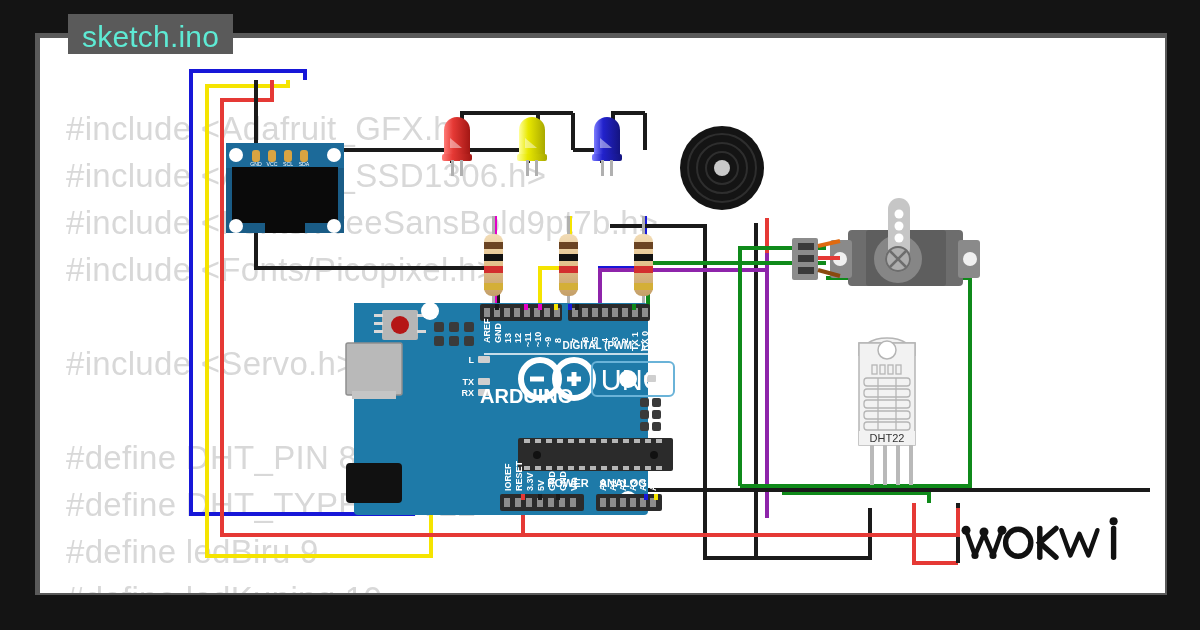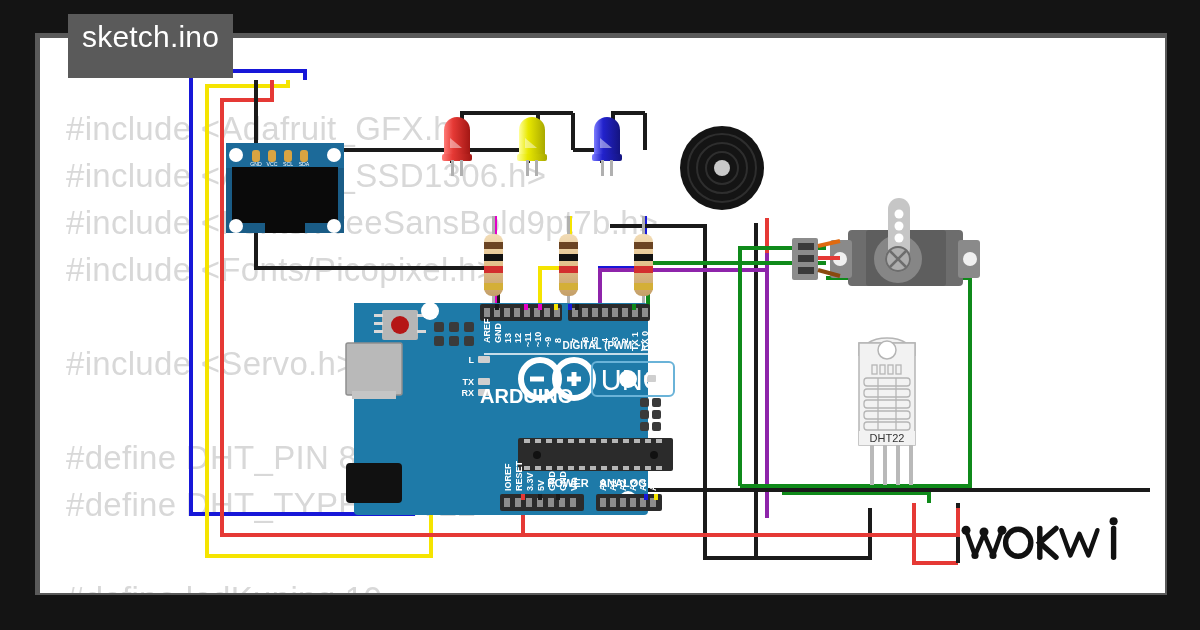--- a/index.html
+++ b/index.html
@@ -17,22 +17,22 @@
     background:#5a5a5a;
   }
   .sheet{
     position:absolute;left:40px;top:38px;width:1125px;height:555px;
     background:#ffffff;overflow:hidden;
   }
 
   
   .title-chip{
     position:absolute;left:68px;top:14px;
-    background:#5a5a5a;color:#ffffff;
-    font-size:30px;line-height:46px;height:64px;
+    background:#5a5a5a;color:#5eead4;
+    font-size:30px;line-height:46px;height:40px;
     padding:0 14px;letter-spacing:.2px;
     white-space:nowrap;z-index:60;
   }
 
   
   .code{
     position:absolute;left:0;top:0;width:1125px;height:555px;
     z-index:1;pointer-events:none;
   }
   .code-line{
@@ -60,20 +60,21 @@
   <div class="sheet">
 
     <div class="code">
       <div class="code-line" style="top:72px">#include &lt;Adafruit_GFX.h&gt;</div>
       <div class="code-line" style="top:119px">#include &lt;Adafruit_SSD1306.h&gt;</div>
       <div class="code-line" style="top:166px">#include &lt;Fonts/FreeSansBold9pt7b.h&gt;</div>
       <div class="code-line" style="top:213px">#include &lt;Fonts/Picopixel.h&gt;</div>
       <div class="code-line" style="top:307px">#include &lt;Servo.h&gt;</div>
       <div class="code-line" style="top:401px">#define DHT_PIN 8</div>
       <div class="code-line" style="top:448px">#define DHT_TYPE DHT22</div>
+      <div class="code-line" style="top:495px">#define ledBiru 9</div>
       <div class="code-line" style="top:542px">#define ledKuning 10</div>
     </div>
 
     <svg class="art" viewBox="0 0 1125 555">
       <defs>
         <linearGradient id="ledRedG" x1="0" y1="0" x2="1" y2="0">
           <stop offset="0" stop-color="#ff7a76"></stop>
             <stop offset="0.35" stop-color="#e53935"></stop>
             <stop offset="1" stop-color="#a31714"></stop>
         </linearGradient>

